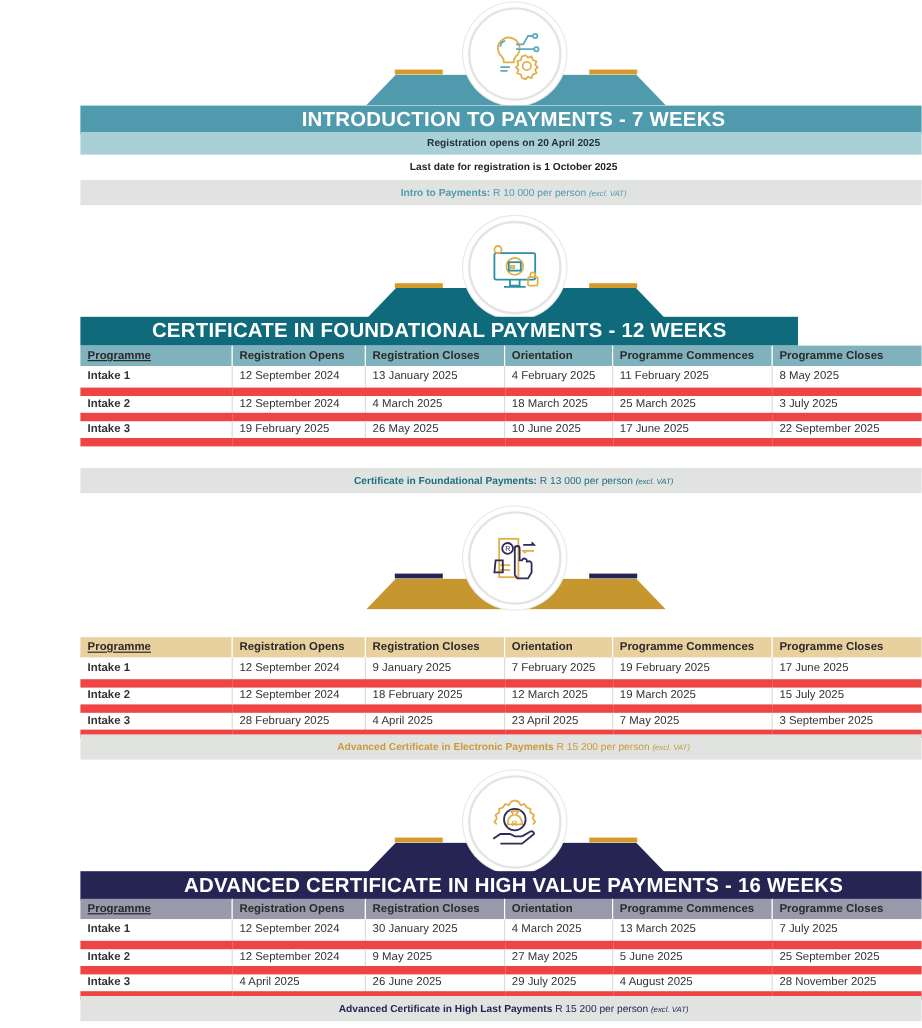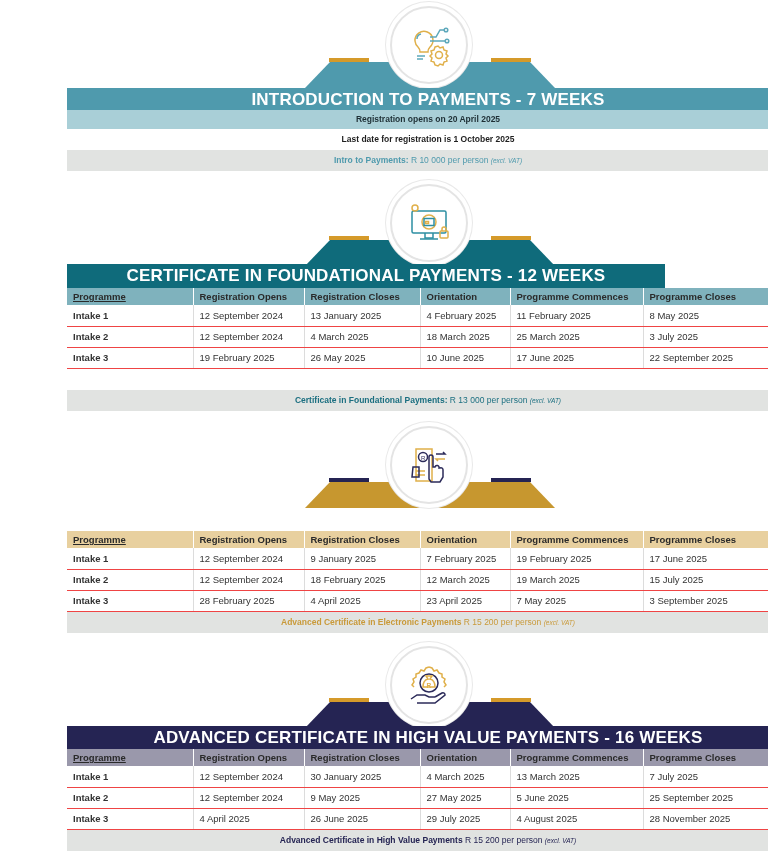--- a/index.html
+++ b/index.html
@@ -25,21 +25,21 @@
     }
     .icon-circle svg { width: 52px; height: 52px; }
 
     .title {
       color: #fff; font-weight: bold; text-align: center;
       font-size: 17px; letter-spacing: 0.2px; height: 24px; line-height: 24px;
     }
 
     table { width: 722px; border-collapse: collapse; table-layout: fixed; font-size: 9.5px; }
     th { text-align: left; font-weight: bold; color: #2a2a2a; padding: 0 6px; height: 17px; border-right: 1px solid #ffffff; }
-    td { padding: 0 6px; height: 21px; border-right: 1px solid #dcdcdc; border-bottom: 1px solid #ef4444; background: #fff; color: #333; }
+    td { padding: 0 6px; height: 21px; border-right: 1px solid #dcdcdc; border-bottom: 7px solid #ef4444; background: #fff; color: #333; }
     td:first-child { font-weight: bold; }
     td:last-child, th:last-child { border-right: none; }
     .col-0 { width: 126px; text-decoration: underline; } .col-1 { width: 111px; } .col-2 { width: 116px; }
     .col-3 { width: 90px; } .col-4 { width: 133px; } .col-5 { width: 146px; }
 
     .footer {
       background: #e1e3e1; height: 21px; line-height: 21px; text-align: center; font-size: 8.5px;
     }
     .footer .strong { font-weight: bold; }
     .footer .vat { font-style: italic; font-size: 6.5px; }
@@ -251,15 +251,15 @@
         <td>Intake 3</td>
         <td>4 April 2025</td>
         <td>26 June 2025</td>
         <td>29 July 2025</td>
         <td>4 August 2025</td>
         <td>28 November 2025</td>
       </tr>
     </tbody>
   </table>
   <div class="footer" style="position:absolute; top:190px; width:722px; color:#252453;">
-    <span class="strong">Advanced Certificate in High Value Payments</span><span> R 15 200 per person </span><span class="vat">(excl. VAT)</span>
+    <span class="strong">Advanced Certificate in High Last Payments</span><span> R 15 200 per person </span><span class="vat">(excl. VAT)</span>
   </div>
 </div>
 
 </body></html>

